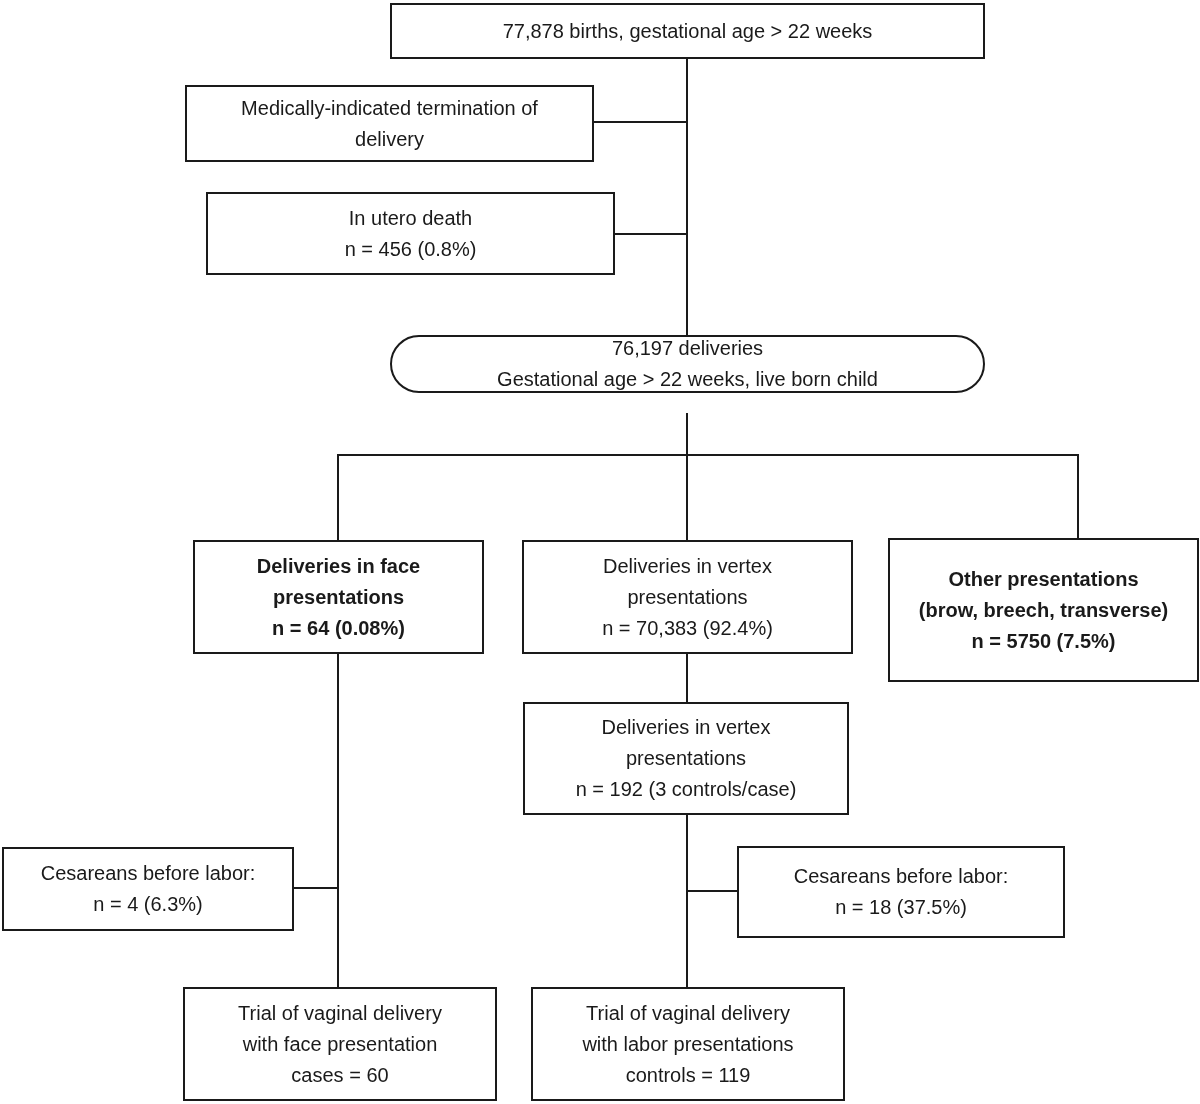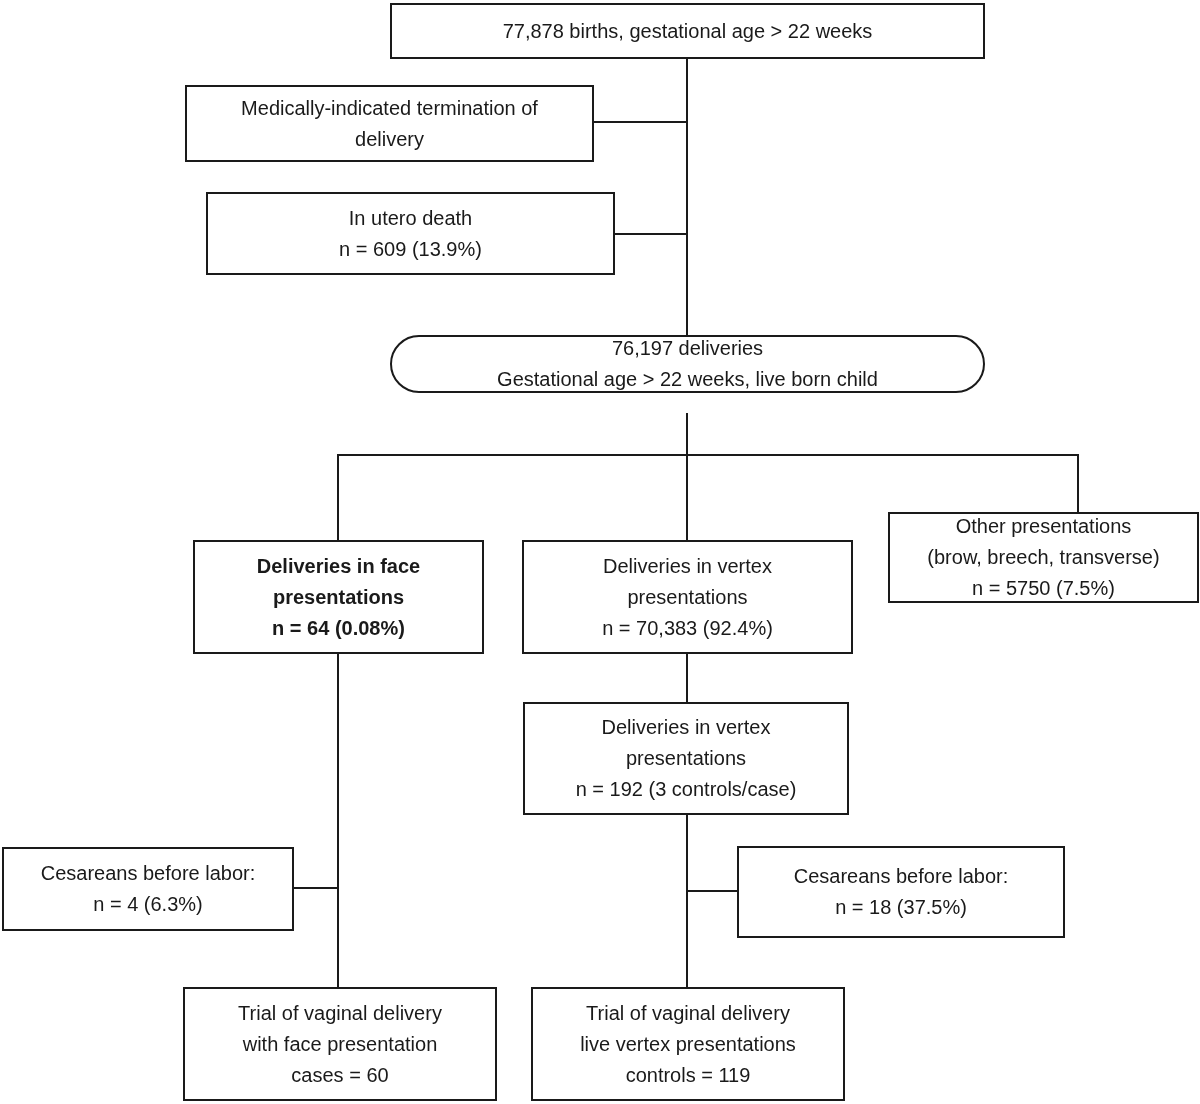--- a/index.html
+++ b/index.html
@@ -36,21 +36,21 @@
   .hline { position: absolute; height: 2px; background: var(--line-color); }
   .vline { position: absolute; width: 2px; background: var(--line-color); }
 
   
   .b-births      { left: 390px; top: 3px;   width: 595px; height: 56px; }
   .b-termination { left: 185px; top: 85px;  width: 409px; height: 77px; }
   .b-inutero     { left: 185px; top: 192px; width: 409px; height: 83px; margin-left: 21px; }
   .b-deliveries  { left: 390px; top: 335px; width: 595px; height: 58px; border-radius: 29px; }
   .b-face        { left: 193px; top: 540px; width: 291px; height: 114px; font-weight: bold; }
   .b-vertex      { left: 522px; top: 540px; width: 331px; height: 114px; }
-  .b-other       { left: 888px; top: 512px; width: 311px; height: 91px; }
+  .b-other       { left: 888px; top: 538px; width: 311px; height: 144px; font-weight: bold; }
   .b-vertex192   { left: 523px; top: 702px; width: 326px; height: 113px; }
   .b-cesleft     { left: 2px;   top: 847px; width: 292px; height: 84px; }
   .b-cesright    { left: 737px; top: 846px; width: 328px; height: 92px; }
   .b-trialface   { left: 183px; top: 987px; width: 314px; height: 114px; }
   .b-trialvertex { left: 531px; top: 987px; width: 314px; height: 114px; }
 
   
   .c-v-births       { left: 686px;  top: 59px;  height: 276px; }
   .c-h-termination  { left: 594px;  top: 121px; width: 94px; }
   .c-h-inutero      { left: 594px;  top: 233px; width: 94px; }
@@ -86,21 +86,21 @@
     <span>77,878 births, gestational age &gt; 22 weeks</span>
   </div>
 
   <div class="box b-termination">
     <span>Medically-indicated termination of</span>
     <span>delivery</span>
   </div>
 
   <div class="box b-inutero">
     <span>In utero death</span>
-    <span>n = 609 (13.9%)</span>
+    <span>n = 456 (0.8%)</span>
   </div>
 
   <div class="box b-deliveries">
     <span>76,197 deliveries</span>
     <span>Gestational age &gt; 22 weeks, live born child</span>
   </div>
 
   <div class="box b-face">
     <span>Deliveries in face</span>
     <span>presentations</span>
@@ -136,17 +136,17 @@
   </div>
 
   <div class="box b-trialface">
     <span>Trial of vaginal delivery</span>
     <span>with face presentation</span>
     <span>cases = 60</span>
   </div>
 
   <div class="box b-trialvertex">
     <span>Trial of vaginal delivery</span>
-    <span>live vertex presentations</span>
+    <span>with labor presentations</span>
     <span>controls = 119</span>
   </div>
 
 </div>
 
 </body></html>

